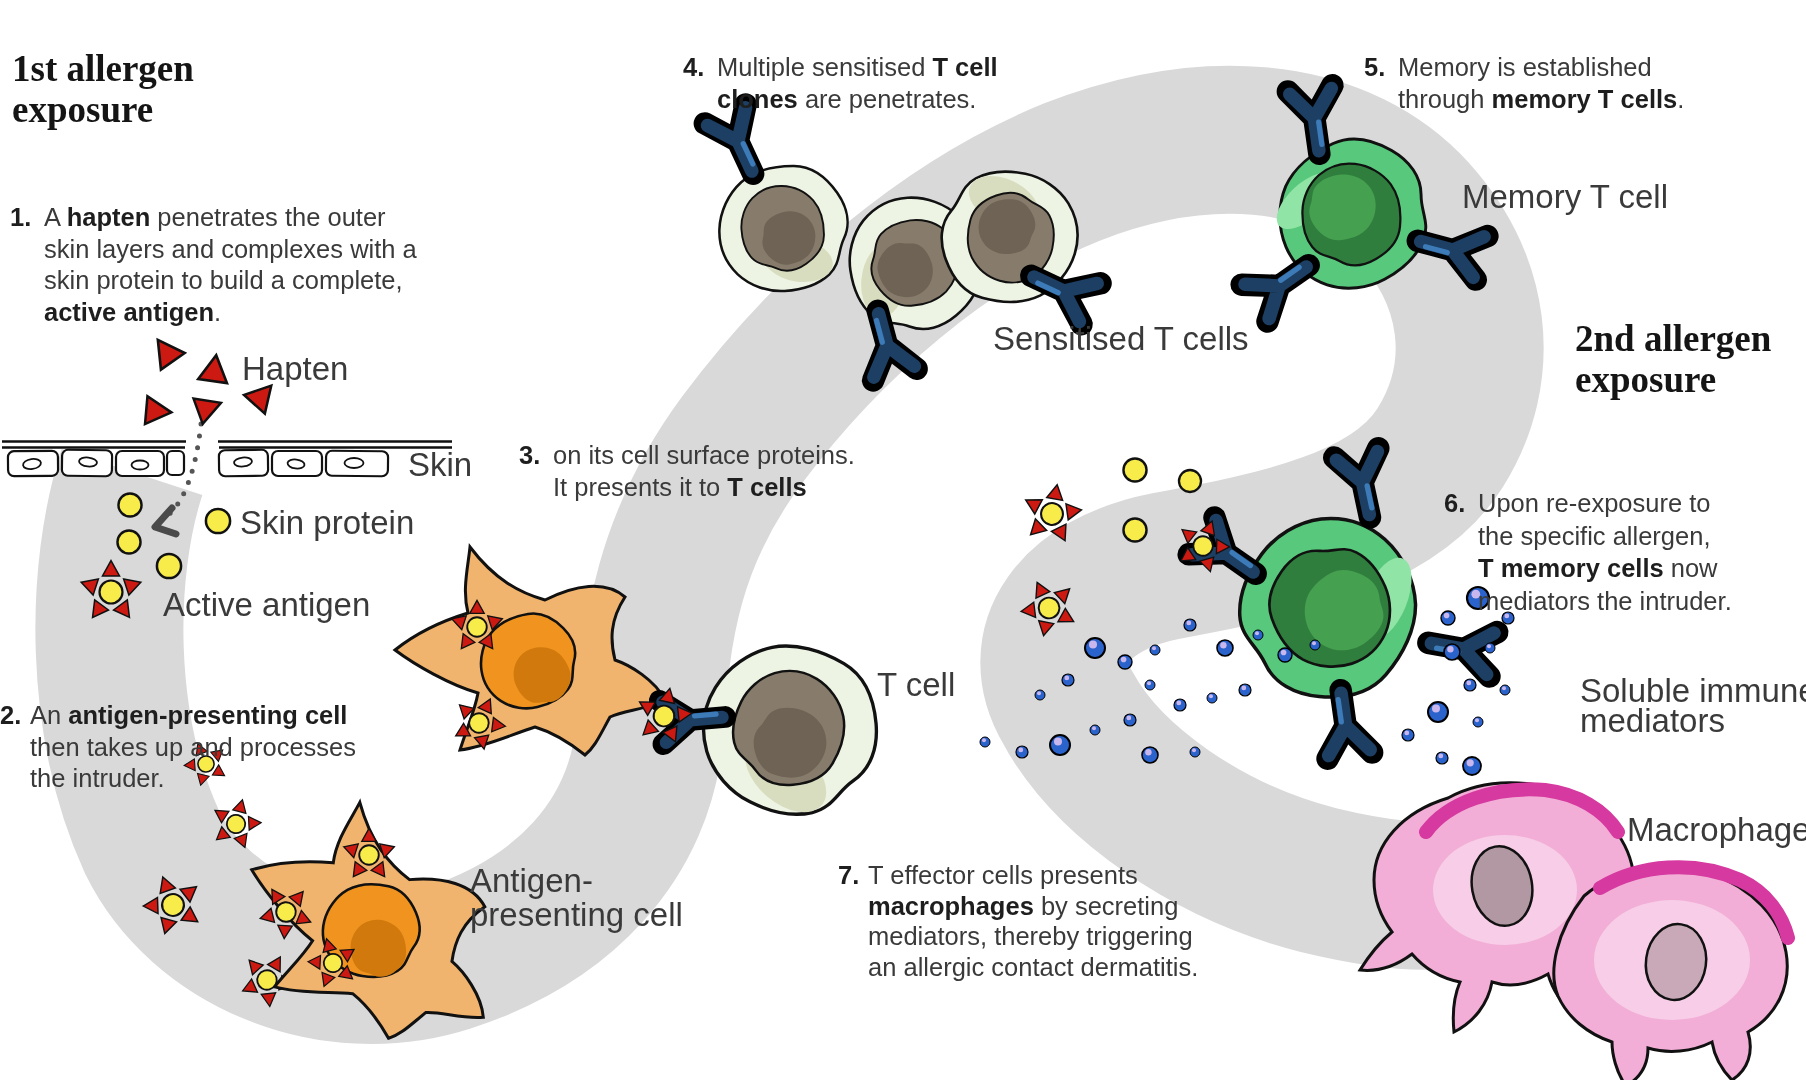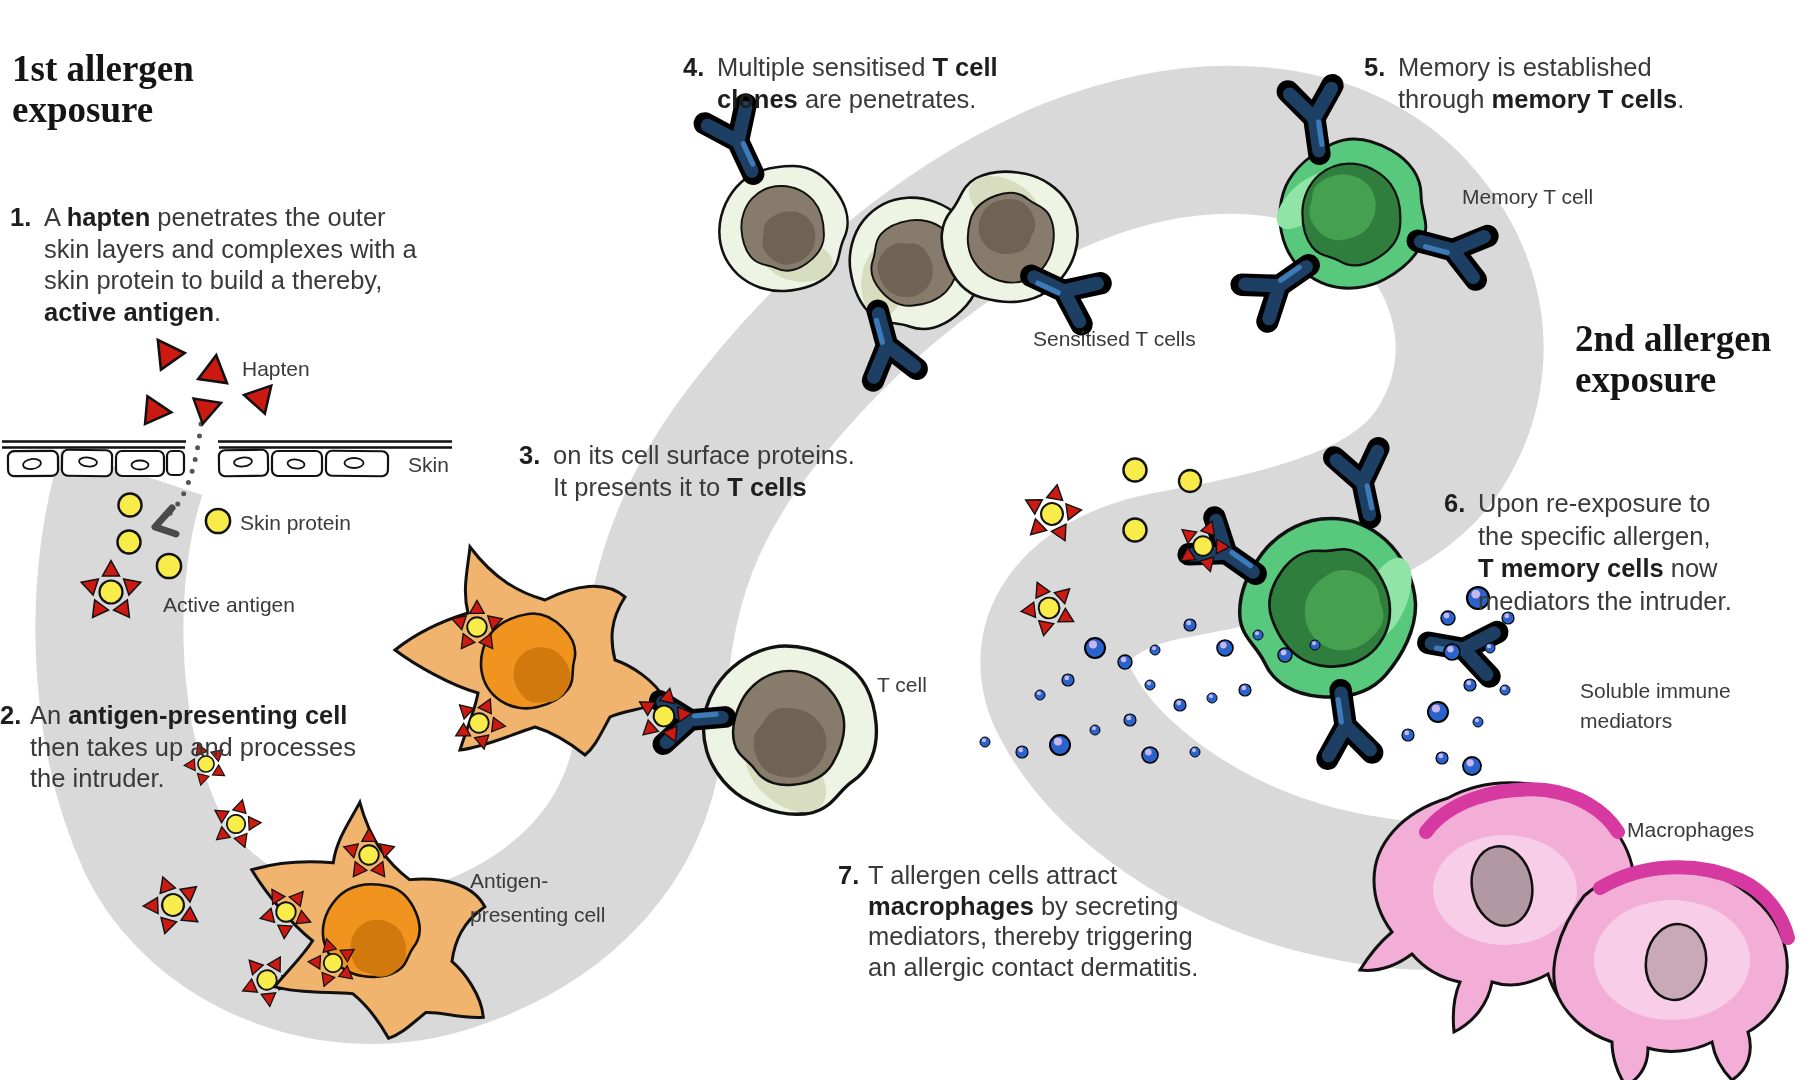--- a/index.html
+++ b/index.html
@@ -6,38 +6,38 @@
   #canvas{position:relative;width:1806px;height:1080px;background:#ffffff;overflow:hidden;
           font-family:"Liberation Sans",sans-serif;color:#3a3a3a;}
   #scene{position:absolute;left:0;top:0;z-index:1;}
   .txt{position:absolute;z-index:2;}
   .title{font-family:"Liberation Serif",serif;font-weight:700;font-size:37px;line-height:41px;color:#151515;white-space:nowrap;}
   .step{font-size:25.5px;line-height:31.5px;white-space:nowrap;}
   .step .num{position:absolute;left:-34px;top:0;font-weight:700;color:#1e1e1e;}
   #s2 .num{left:-30px;}
   #s7 .num{left:-30px;}
   .b{font-weight:700;color:#1e1e1e;}
-  .lbl{font-size:21px;line-height:30px;white-space:nowrap;}
+  .lbl{font-size:33px;line-height:30px;white-space:nowrap;}
   
   #t1{left:12px;top:48px;}
   #t2{left:1575px;top:318px;}
   #s1{left:44px;top:202px;}
   #s2{left:30px;top:700px;}
   #s3{left:553px;top:440px;}
   #s4{left:717px;top:52px;}
   #s5{left:1398px;top:52px;}
   #s6{left:1478px;top:487px;line-height:32.5px;}
   #s7{left:868px;top:860px;line-height:30.5px;}
   #lb-hapten{left:242px;top:354px;}
   #lb-skin{left:408px;top:450px;}
   #lb-skinprotein{left:240px;top:508px;}
   #lb-activeantigen{left:163px;top:590px;}
   #lb-apc{left:470px;top:864px;line-height:34px;}
   #lb-tcell{left:877px;top:670px;}
-  #lb-sens{left:993px;top:324px;margin-left:40px;}
+  #lb-sens{left:993px;top:324px;}
   #lb-mem{left:1462px;top:182px;}
   #lb-sol{left:1580px;top:676px;}
   #lb-mac{left:1627px;top:815px;}
 </style>
 </head>
 <body>
 
 <div id="canvas">
 
 <svg id="scene" width="1806" height="1080" viewBox="0 0 1806 1080">
@@ -226,21 +226,21 @@
 <div class="txt title" id="t2">
   <div>2nd allergen</div>
   <div>exposure</div>
 </div>
 
 <div class="txt step" id="s1">
   <span class="num">1.</span>
   <div>
         <div class="tl"><span>A </span><span class="b">hapten</span><span> penetrates the outer</span></div>
         <div class="tl"><span>skin layers and complexes with a</span></div>
-        <div class="tl"><span>skin protein to build a thereby,</span></div>
+        <div class="tl"><span>skin protein to build a complete,</span></div>
         <div class="tl"><span class="b">active antigen</span><span>.</span></div>
       </div>
 </div>
 <div class="txt step" id="s2">
   <span class="num">2.</span>
   <div>
         <div class="tl"><span>An </span><span class="b">antigen-presenting cell</span></div>
         <div class="tl"><span>then takes up and processes</span></div>
         <div class="tl"><span>the intruder.</span></div>
       </div>
@@ -271,21 +271,21 @@
   <div>
         <div class="tl"><span>Upon re-exposure to</span></div>
         <div class="tl"><span>the specific allergen,</span></div>
         <div class="tl"><span class="b">T memory cells</span><span> now</span></div>
         <div class="tl"><span>mediators the intruder.</span></div>
       </div>
 </div>
 <div class="txt step" id="s7">
   <span class="num">7.</span>
   <div>
-        <div class="tl"><span>T allergen cells attract</span></div>
+        <div class="tl"><span>T effector cells presents</span></div>
         <div class="tl"><span class="b">macrophages</span><span> by secreting</span></div>
         <div class="tl"><span>mediators, thereby triggering</span></div>
         <div class="tl"><span>an allergic contact dermatitis.</span></div>
       </div>
 </div>
 
 <div class="txt lbl" id="lb-hapten">Hapten</div>
 <div class="txt lbl" id="lb-skin">Skin</div>
 <div class="txt lbl" id="lb-skinprotein">Skin protein</div>
 <div class="txt lbl" id="lb-activeantigen">Active antigen</div>

